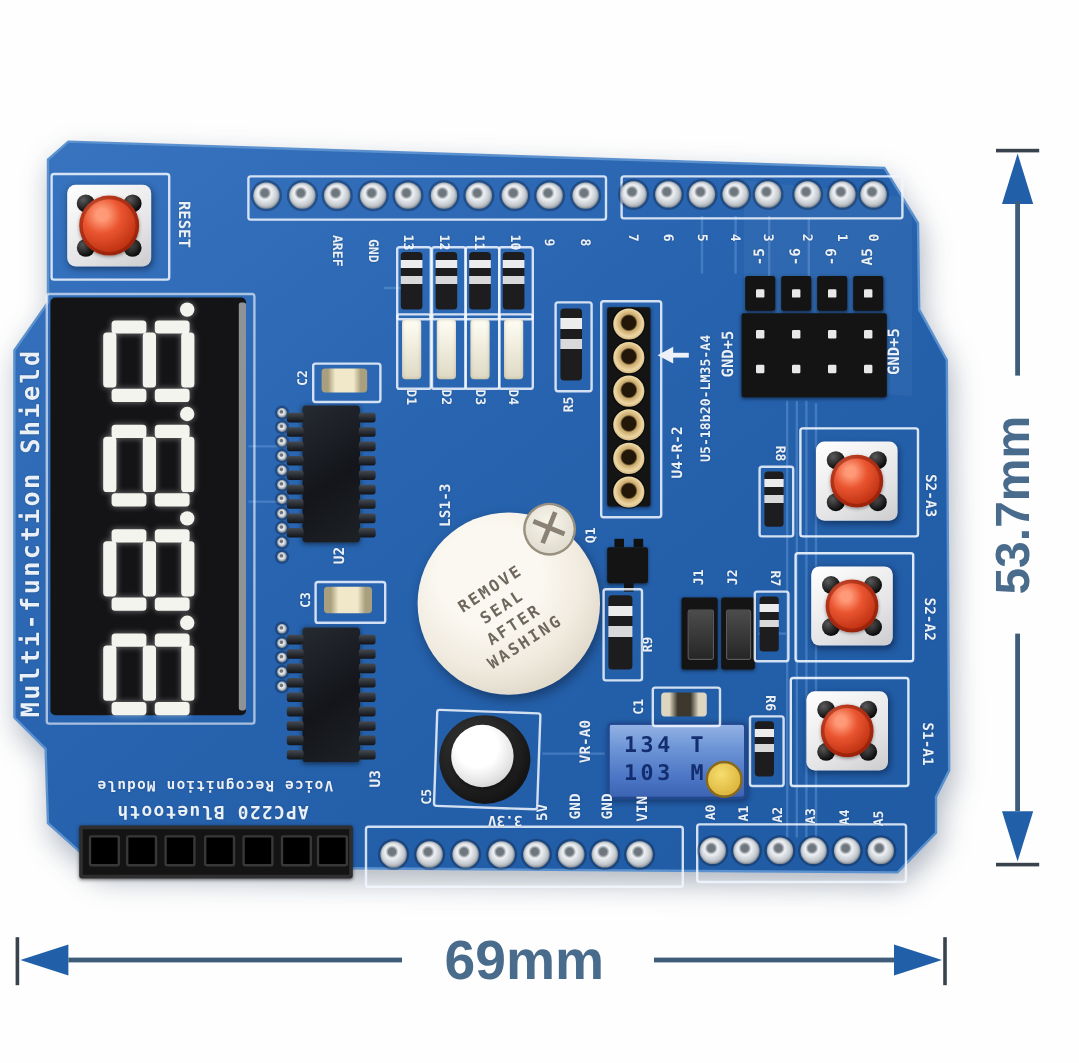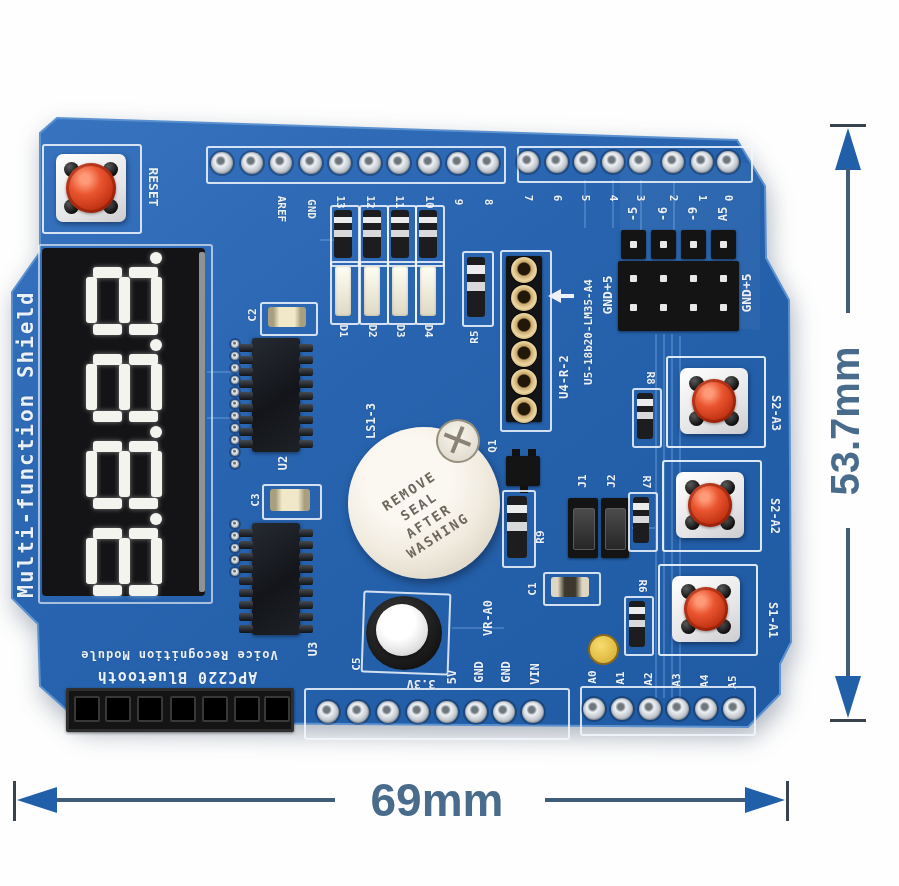--- a/index.html
+++ b/index.html
@@ -166,20 +166,26 @@
   <div class="buzzer" style="left:348px;top:427px;width:152px;height:152px;"></div>
   <div class="screw" style="left:436px;top:419px;"></div>
   <div class="sticker" style="left:424px;top:514px;">
     <span style="display:block">REMOVE</span>
     <span style="display:block">SEAL</span>
     <span style="display:block">AFTER</span>
     <span style="display:block">WASHING</span>
   </div>
   <div class="lbl rm90" style="left:371px;top:421px;font-size:12px;">LS1-3</div>
 
+  <div class="pot" style="left:506px;top:602px;width:112px;height:60px;">
+    <div class="pottxt" style="left:12px;top:6px;">
+      <div>134 T</div>
+      <div>103 M</div>
+    </div>
+  </div>
   <div class="potscrew" style="left:588px;top:634px;"></div>
   <div class="lbl rm90" style="left:488px;top:618px;font-size:12px;">VR-A0</div>
 
   <div class="outline" style="left:362px;top:592px;width:84px;height:78px;transform:rotate(2deg);"></div>
   <div class="ecapo" style="left:366px;top:596px;width:76px;height:74px;"></div>
   <div class="ecapi" style="left:376px;top:604px;width:52px;height:52px;"></div>
   <div class="lbl rm90" style="left:356px;top:664px;font-size:11px;">C5</div>
 
   <div class="blk" style="left:66px;top:688px;width:222px;height:38px;border:3px solid #2e2e2e;" id="conn">
       <div class="hole" style="left: 5px; top: 5px;"></div>

